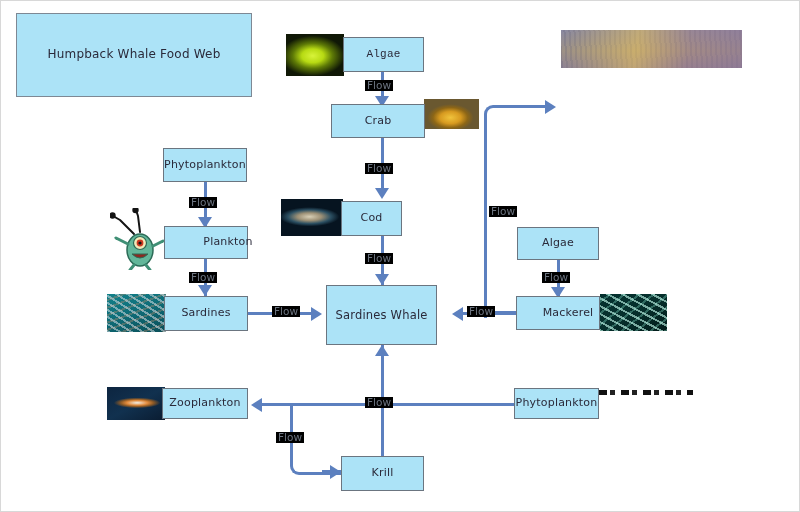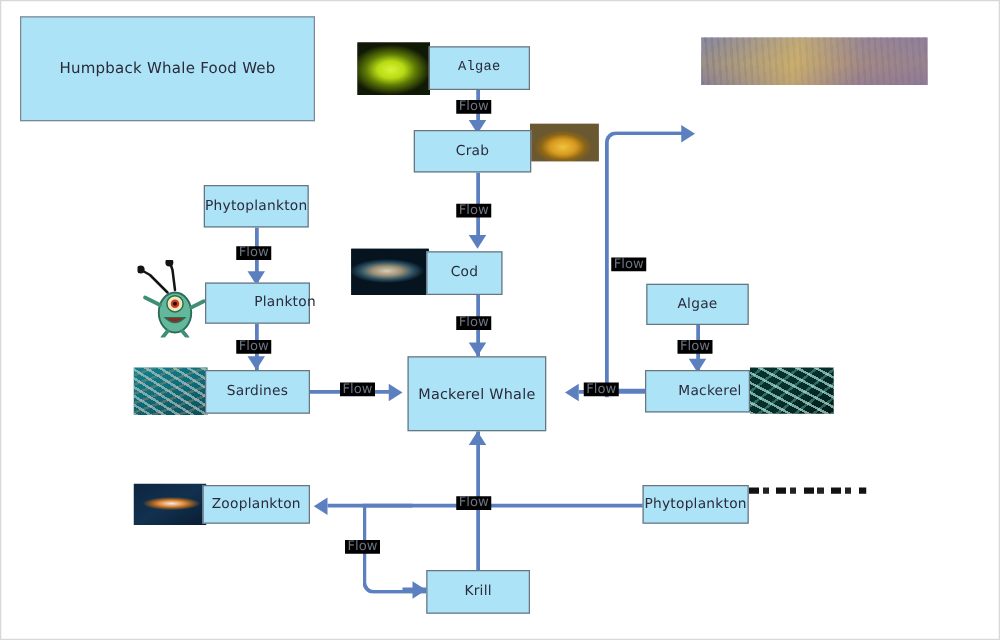--- a/index.html
+++ b/index.html
@@ -248,21 +248,21 @@
   <div class="node" style="left:331px; top:104px; width:94px;  height:34px;">Crab</div>
 
   <div class="node" style="left:341px; top:201px; width:61px;  height:35px;">Cod</div>
 
   <div class="node" style="left:163px; top:148px; width:84px;  height:34px;">Phytoplankton</div>
 
   <div class="node" style="left:164px; top:226px; width:84px;  height:33px;padding-left:44px;">Plankton</div>
 
   <div class="node" style="left:164px; top:296px; width:84px;  height:35px;">Sardines</div>
 
-  <div class="node whale" style="left:326px; top:285px; width:111px; height:60px;">Mackerel Whale</div>
+  <div class="node whale" style="left:326px; top:285px; width:111px; height:60px;">Sardines Whale</div>
 
   <div class="node" style="left:517px; top:227px; width:82px;  height:33px;">Algae</div>
 
   <div class="node" style="left:516px; top:296px; width:84px;  height:34px;padding-left:20px;">Mackerel</div>
 
   <div class="node" style="left:162px; top:388px; width:86px;  height:31px;">Zooplankton</div>
 
   <div class="node" style="left:341px; top:456px; width:83px;  height:35px;">Krill</div>
 
   <div class="node" style="left:514px; top:388px; width:85px;  height:31px;">Phytoplankton</div>

